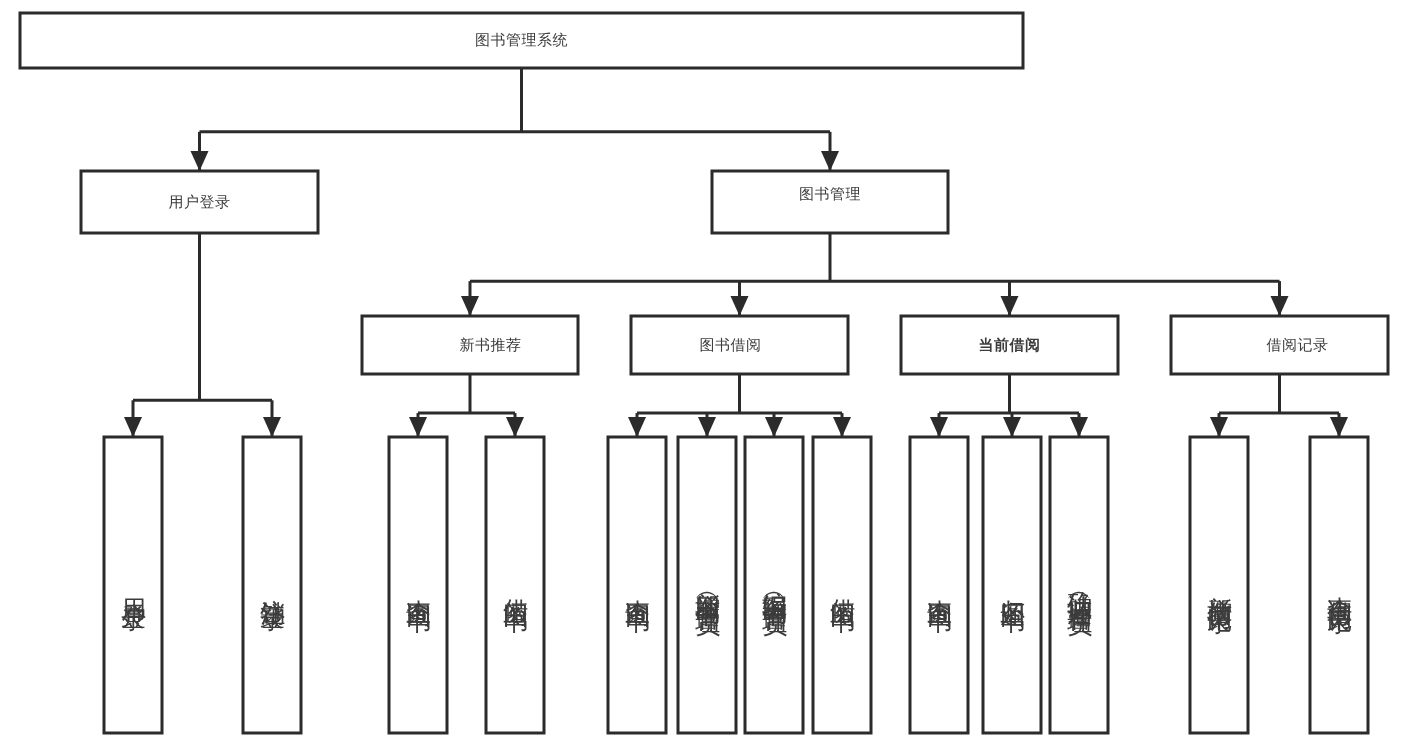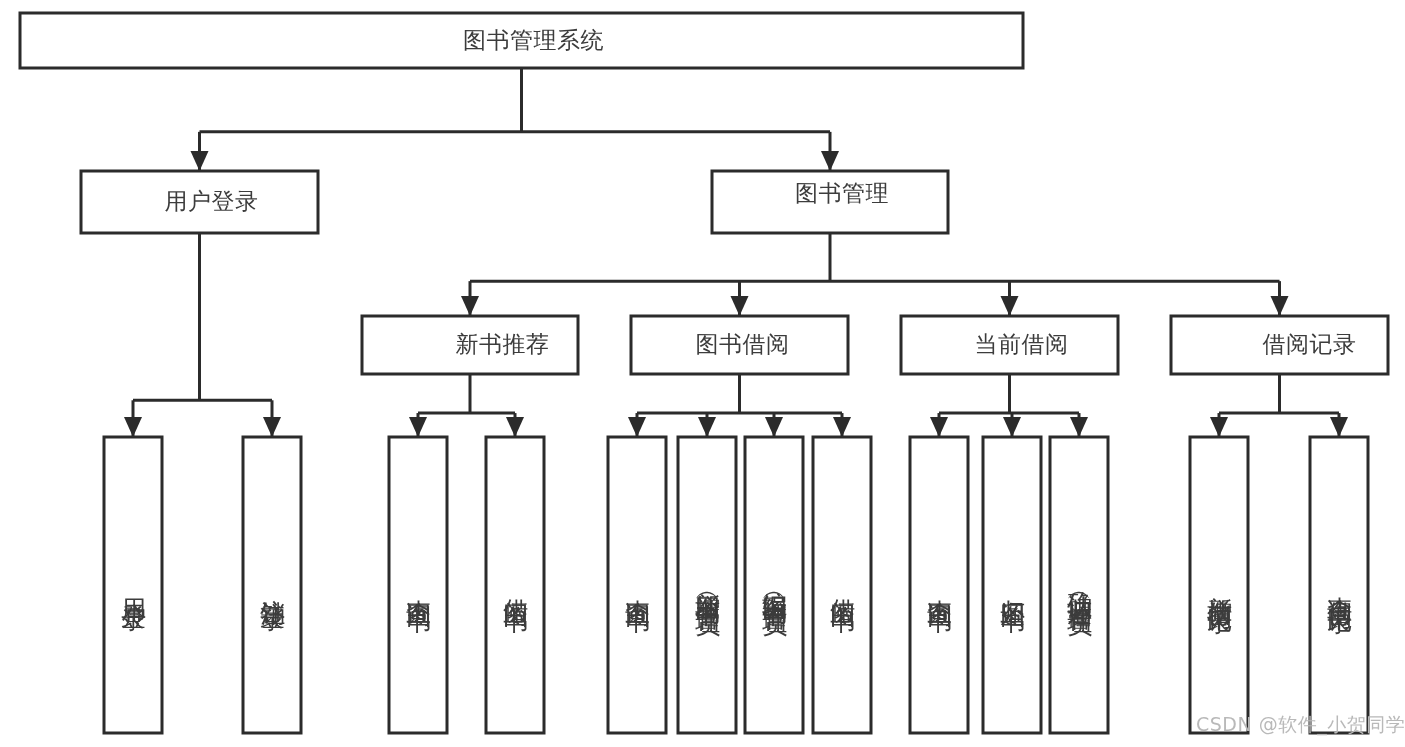--- a/index.html
+++ b/index.html
@@ -47,24 +47,23 @@
     display: flex;
     align-items: center;
     justify-content: center;
     color: #3c3c3c;
     font-family: "DejaVu Sans", "Liberation Sans", sans-serif;
     box-sizing: border-box;
     pointer-events: none;
     text-align: center;
   }
   .node-label.horiz {
-    font-size: 23px;
+    font-size: 15px;
     line-height: 1.1;
     letter-spacing: 0.5px;
-    margin-left: 12px;
   }
   .node-label.vert {
     writing-mode: vertical-rl;
     text-orientation: upright;
     font-size: 25px;
     line-height: 1.22;
     letter-spacing: 3px;
     align-items: center;
     justify-content: center;
     padding-top: 6px;
@@ -160,30 +159,29 @@
         <rect class="node-rect" x="1190" y="437" width="58" height="296"></rect>
         <rect class="node-rect" x="1310" y="437" width="58" height="296"></rect>
       </g>
   </svg>
   <div id="label-layer">
       <div class="node-label horiz" style="left: 20px; top: 13px; width: 1003px; height: 55px;">图书管理系统</div>
       <div class="node-label horiz" style="left: 81px; top: 171px; width: 237px; height: 62px;">用户登录</div>
       <div class="node-label horiz" style="left: 712px; top: 171px; width: 236px; height: 46px;">图书管理</div>
       <div class="node-label horiz" style="left: 362px; top: 316px; width: 216px; height: 58px; padding-left: 41px;">新书推荐</div>
       <div class="node-label horiz" style="left: 631px; top: 316px; width: 199px; height: 58px;">图书借阅</div>
-      <div class="node-label horiz" style="left: 901px; top: 316px; width: 217px; height: 58px;">当前借阅</div>
+      <div class="node-label horiz" style="left: 901px; top: 316px; width: 217px; height: 58px; font-weight: bold;">当前借阅</div>
       <div class="node-label horiz" style="left: 1171px; top: 316px; width: 253px; height: 58px;">借阅记录</div>
       <div class="node-label vert" style="left: 104px; top: 437px; width: 58px; height: 296px;">用户登录</div>
       <div class="node-label vert" style="left: 243px; top: 437px; width: 58px; height: 296px;">注销登录</div>
       <div class="node-label vert" style="left: 389px; top: 437px; width: 58px; height: 296px;">查询图书</div>
       <div class="node-label vert" style="left: 486px; top: 437px; width: 58px; height: 296px;">借阅图书</div>
       <div class="node-label vert" style="left: 608px; top: 437px; width: 58px; height: 296px;">查询图书</div>
       <div class="node-label vert" style="left: 678px; top: 437px; width: 58px; height: 296px;">新增图书（管理员）</div>
       <div class="node-label vert" style="left: 745px; top: 437px; width: 58px; height: 296px;">编辑图书（管理员）</div>
       <div class="node-label vert" style="left: 813px; top: 437px; width: 58px; height: 296px;">借阅图书</div>
       <div class="node-label vert" style="left: 910px; top: 437px; width: 58px; height: 296px;">查询图书</div>
       <div class="node-label vert" style="left: 983px; top: 437px; width: 58px; height: 296px;">归还图书</div>
       <div class="node-label vert" style="left: 1050px; top: 437px; width: 58px; height: 296px;">确认归还（管理员）</div>
       <div class="node-label vert" style="left: 1190px; top: 437px; width: 58px; height: 296px;">新增借阅记录</div>
       <div class="node-label vert" style="left: 1310px; top: 437px; width: 58px; height: 296px;">查询借阅记录</div>
     </div>
-  <div class="watermark" id="watermark" style="left:1196px; top:712px;">CSDN @软件_小贺同学</div>
 </div>
 
 </body></html>

